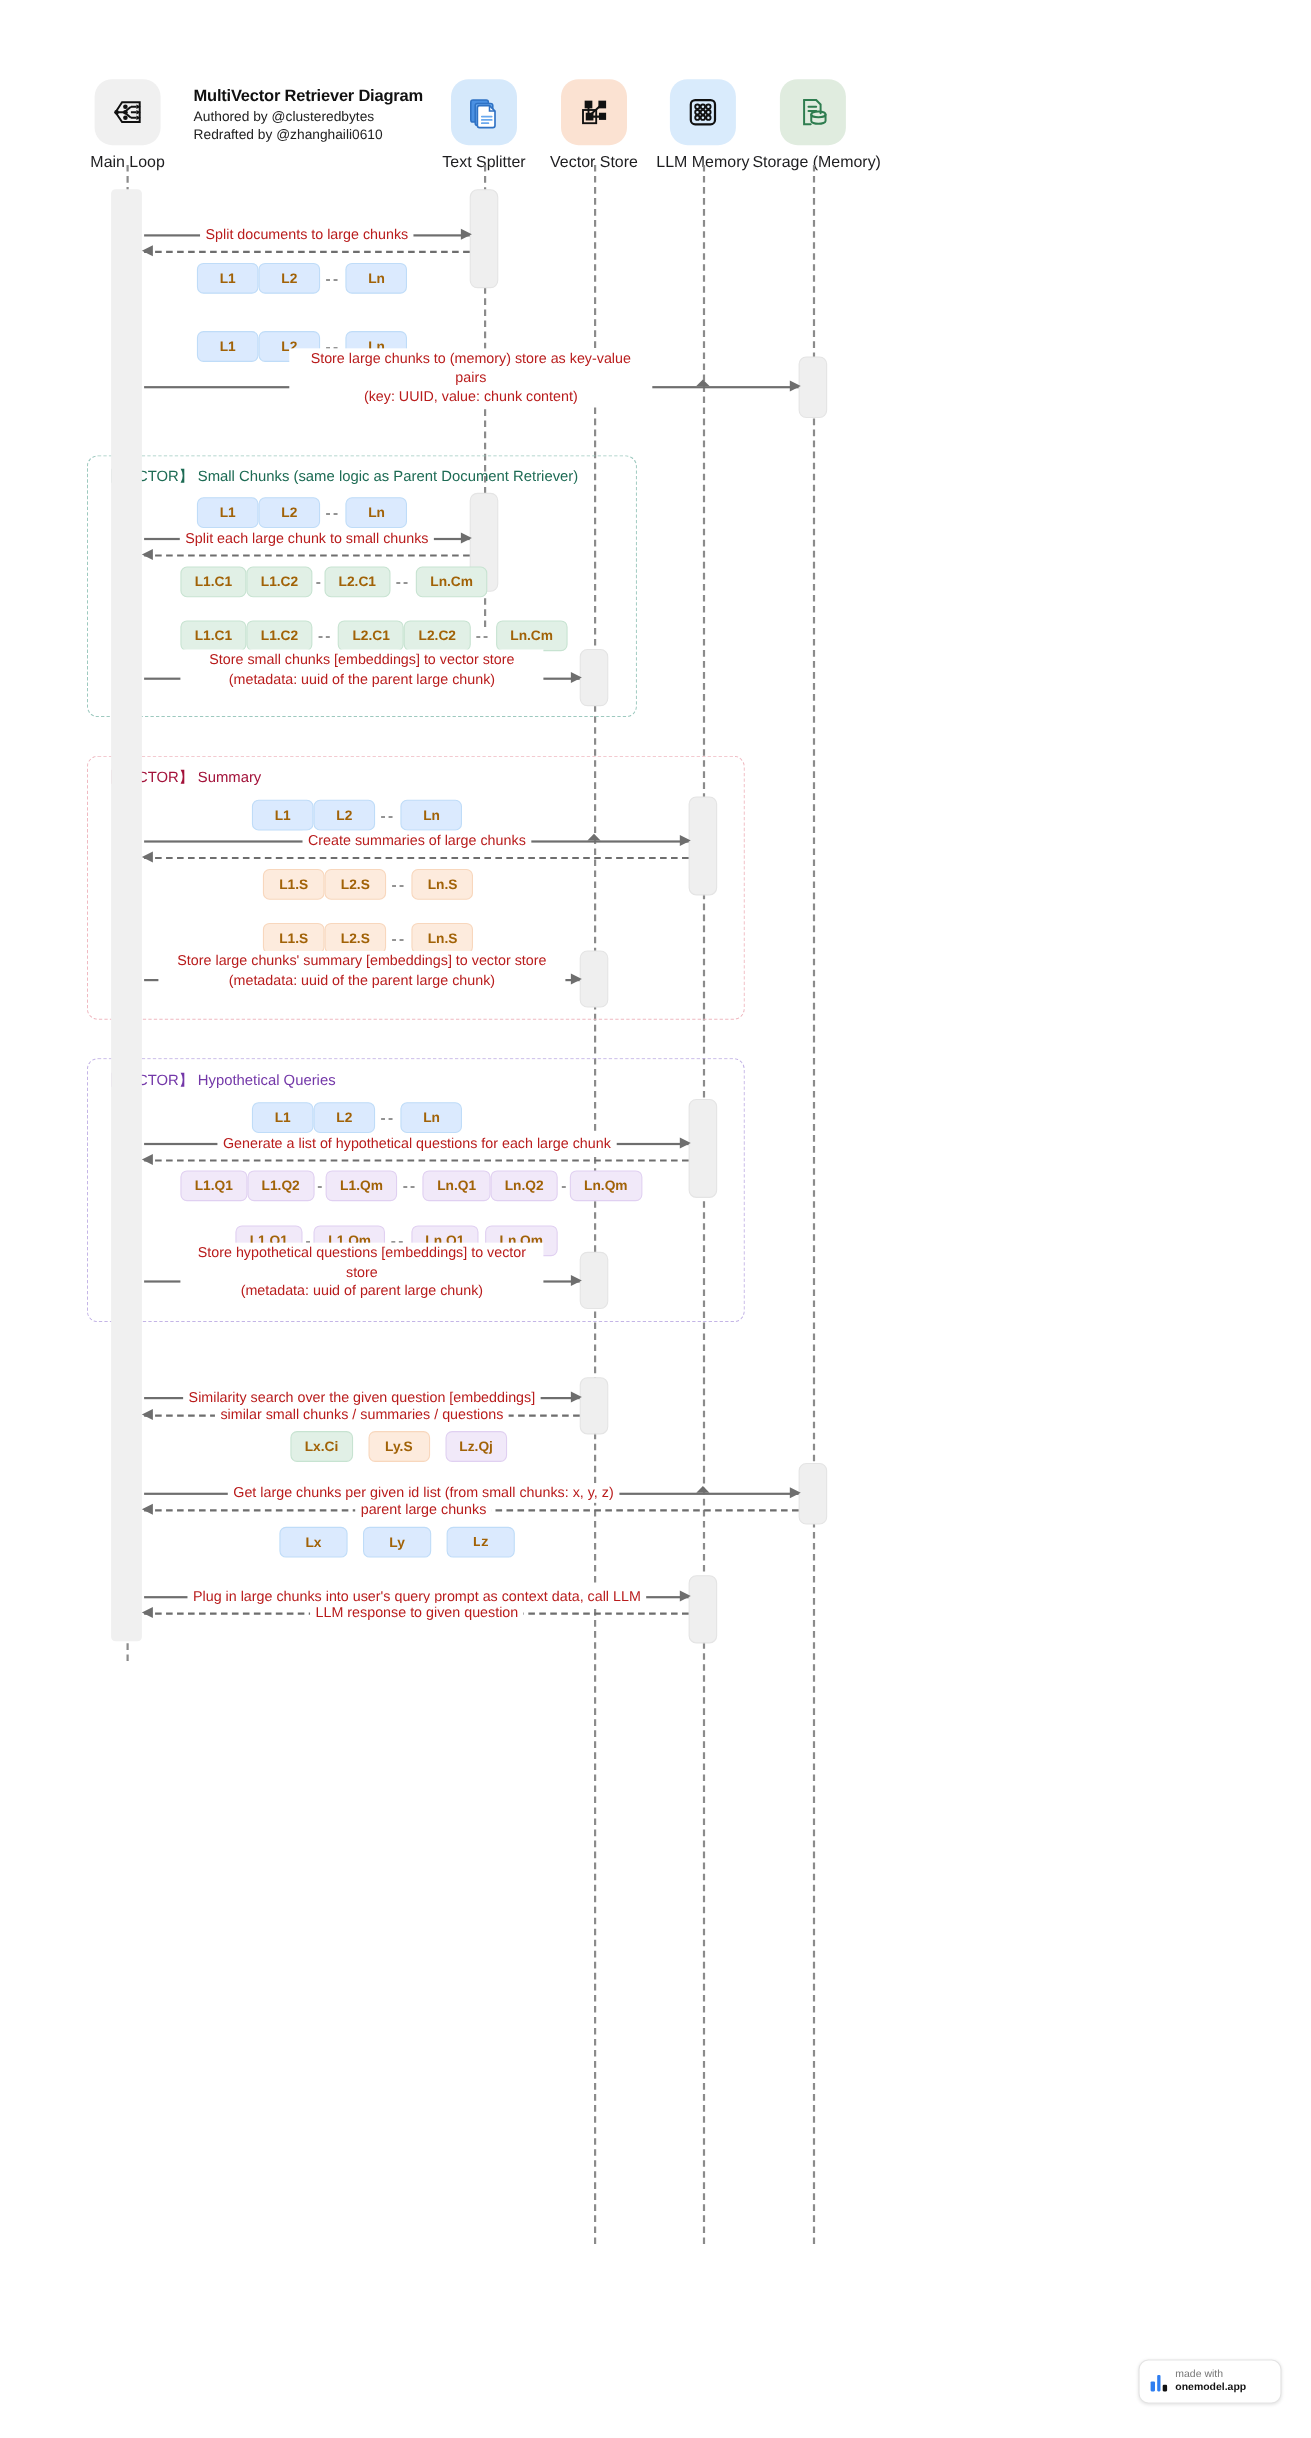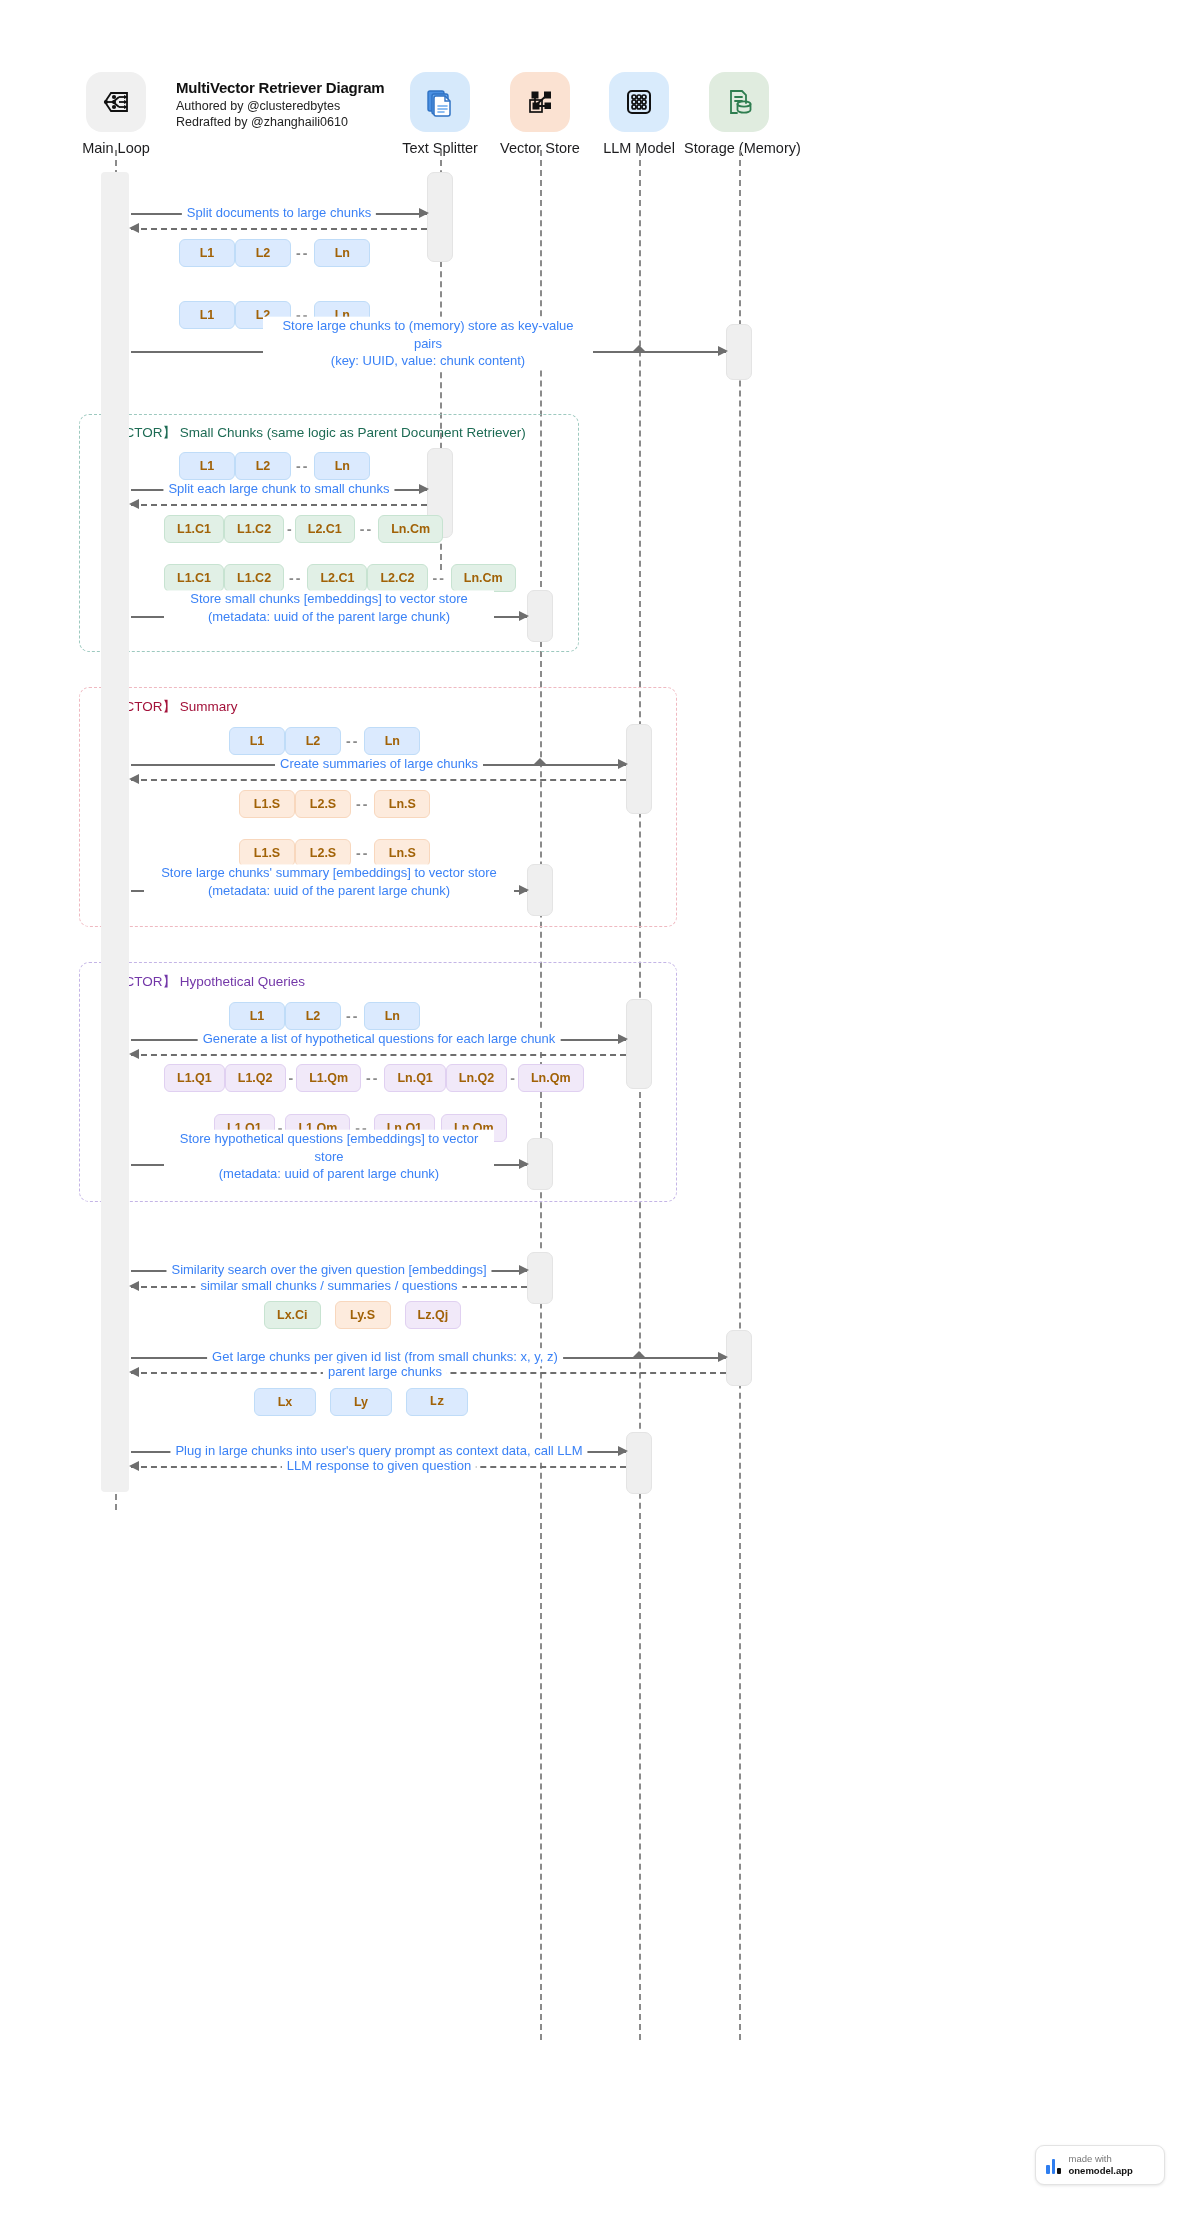--- a/index.html
+++ b/index.html
@@ -76,21 +76,21 @@
   .msg .arrow.right {
     border-top:5.5px solid transparent; border-bottom:5.5px solid transparent;
     border-left:10px solid #6e6e6e;
   }
   .msg .arrow.left {
     border-top:5.5px solid transparent; border-bottom:5.5px solid transparent;
     border-right:10px solid #6e6e6e;
   }
   .msg .caption {
     position:absolute; background:#fff; padding:0 5px;
-    font-size:13px; color:#3b82f6; white-space:nowrap;
+    font-size:13px; color:#b91c1c; white-space:nowrap;
     transform:translate(-50%,-50%); text-align:center; line-height:1.35;
   }
   .msg .caption.two { white-space:normal; width:330px; }
 
   
   .cross { position:absolute; width:0; height:0;
     border-left:6px solid transparent; border-right:6px solid transparent;
     border-bottom:6px solid #6e6e6e; }
 
   
@@ -211,21 +211,21 @@
             <circle cx="21" cy="11" r="2"></circle>
           <circle cx="11" cy="16" r="2"></circle>
             <circle cx="16" cy="16" r="2"></circle>
             <circle cx="21" cy="16" r="2"></circle>
           <circle cx="11" cy="21" r="2"></circle>
             <circle cx="16" cy="21" r="2"></circle>
             <circle cx="21" cy="21" r="2"></circle>
         </g>
       </svg>
     </div>
-    <div class="actor-label">LLM Model</div>
+    <div class="actor-label">LLM Memory</div>
   </div>
 
   <div class="actor" style="left:684px; top:72px; width:110px;">
     <div class="icon-box ic-green">
       <svg width="32" height="32" viewBox="0 0 32 32">
           <g fill="none" stroke="#2e7d4f" stroke-width="1.8" stroke-linecap="round">
         <path d="M8 5 h11 l4 4 v8"></path>
             <path d="M8 5 v22 h6"></path>
         <path d="M12 11 h7"></path>
             <path d="M12 15 h7"></path>

